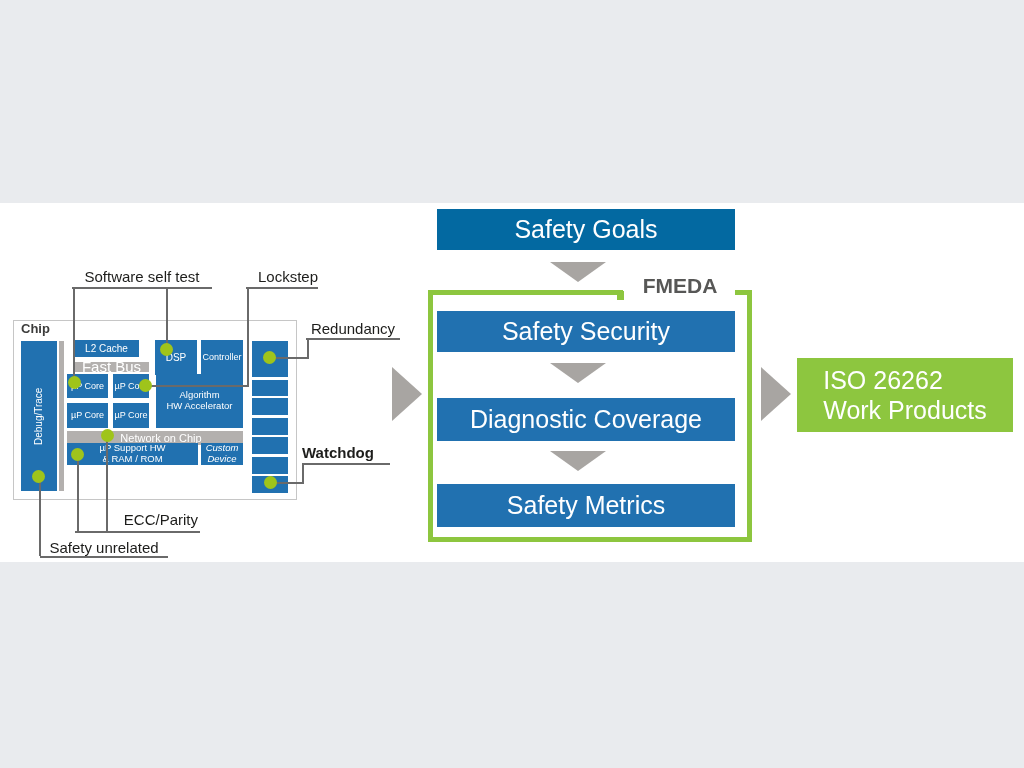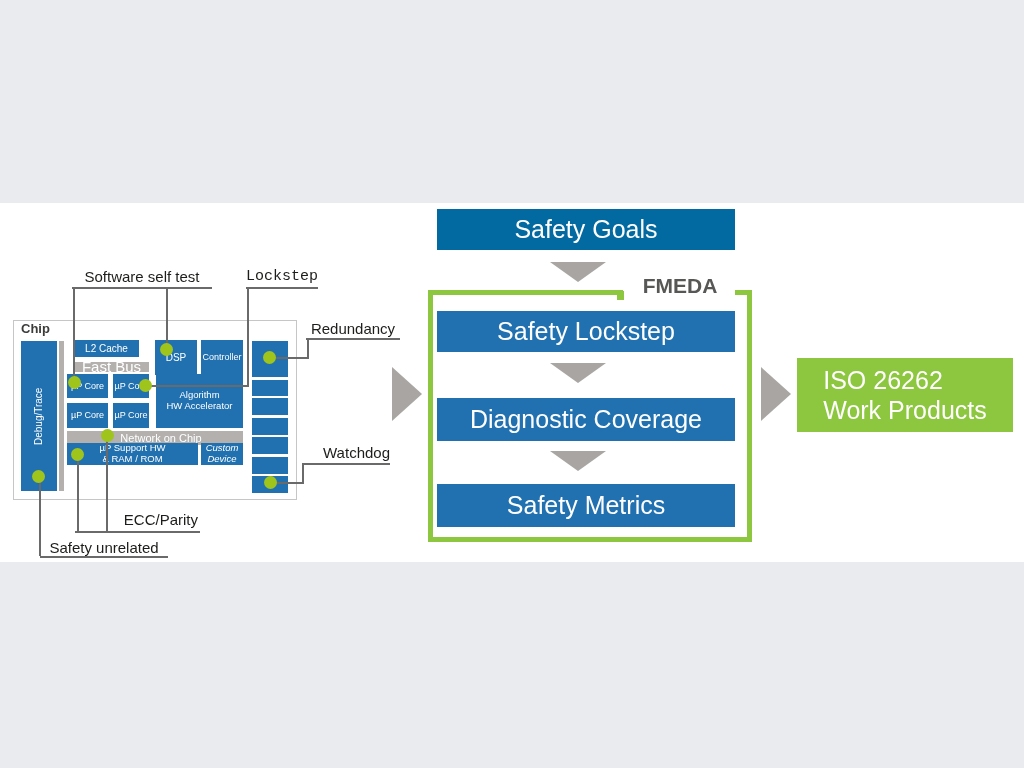--- a/index.html
+++ b/index.html
@@ -87,35 +87,35 @@
   <div class="abs dot" style="left:68px;top:376px;"></div>
   <div class="abs dot" style="left:160px;top:343px;"></div>
   <div class="abs dot" style="left:139px;top:379px;"></div>
   <div class="abs dot" style="left:263px;top:351px;"></div>
   <div class="abs dot" style="left:101px;top:429px;"></div>
   <div class="abs dot" style="left:71px;top:448px;"></div>
   <div class="abs dot" style="left:264px;top:476px;"></div>
   <div class="abs dot" style="left:32px;top:470px;"></div>
 
   <div class="abs callout" style="left:72px;top:268px;width:140px;text-align:center;">Software self test</div>
-  <div class="abs callout" style="left:246px;top:268px;width:72px;text-align:center;font-family:Liberation Mono, monospace;">Lockstep</div>
+  <div class="abs callout" style="left:246px;top:268px;width:72px;text-align:right;">Lockstep</div>
   <div class="abs callout" style="left:306px;top:320px;width:94px;text-align:center;">Redundancy</div>
-  <div class="abs callout" style="left:302px;top:444px;width:88px;text-align:right;">Watchdog</div>
+  <div class="abs callout" style="left:302px;top:444px;width:88px;text-align:left;font-weight:bold;">Watchdog</div>
   <div class="abs callout" style="left:75px;top:511px;width:123px;text-align:right;">ECC/Parity</div>
   <div class="abs callout" style="left:40px;top:539px;width:128px;text-align:center;">Safety unrelated</div>
 
   <div class="abs flowbar" style="left:437px;top:209px;width:298px;height:41px;background:#0369a1;">Safety Goals</div>
   <div class="abs downarrow" style="left:550px;top:262px;"></div>
 
   <div class="abs" style="left:428px;top:290px;width:324px;height:252px;border:5px solid #8dc63f;"></div>
   <div class="abs" style="left:623px;top:289px;width:112px;height:8px;background:#fff;"></div>
   <div class="abs" style="left:617px;top:291px;width:7px;height:9px;background:#8dc63f;"></div>
   <div class="abs" style="left:625px;top:274px;width:110px;text-align:center;font-size:21px;font-weight:bold;color:#575756;">FMEDA</div>
 
-  <div class="abs flowbar blue" style="left:437px;top:311px;width:298px;height:41px;">Safety Lockstep</div>
+  <div class="abs flowbar blue" style="left:437px;top:311px;width:298px;height:41px;">Safety Security</div>
   <div class="abs downarrow" style="left:550px;top:363px;"></div>
   <div class="abs flowbar blue" style="left:437px;top:398px;width:298px;height:43px;">Diagnostic Coverage</div>
   <div class="abs downarrow" style="left:550px;top:451px;"></div>
   <div class="abs flowbar blue" style="left:437px;top:484px;width:298px;height:43px;">Safety Metrics</div>
 
   <div class="abs rightarrow" style="left:392px;top:367px;"></div>
   <div class="abs rightarrow" style="left:761px;top:367px;"></div>
 
   <div class="abs flowbar pre" style="left:797px;top:358px;width:216px;height:74px;background:#8dc63f;font-size:25px;line-height:30px;">ISO 26262
 Work Products</div>

